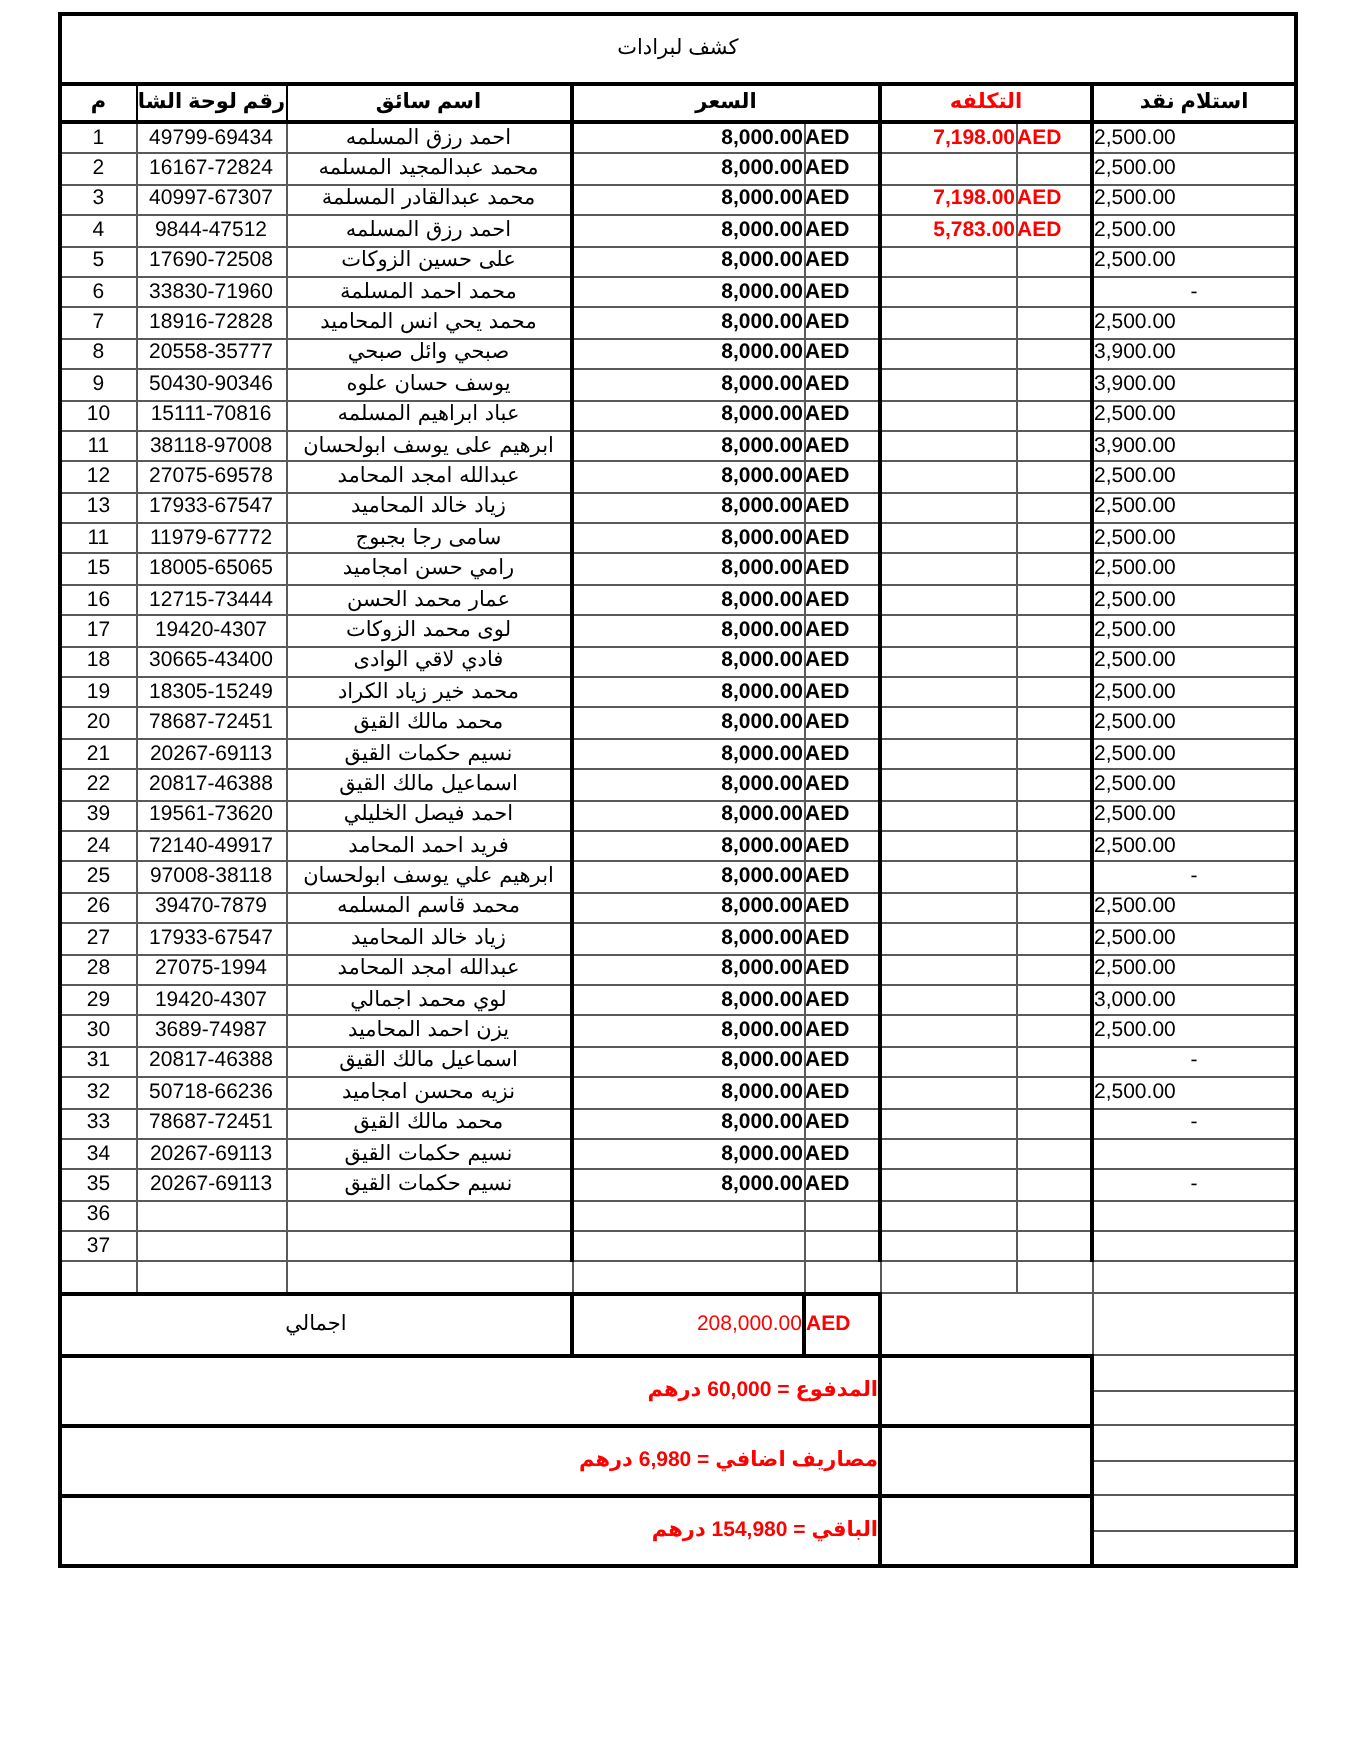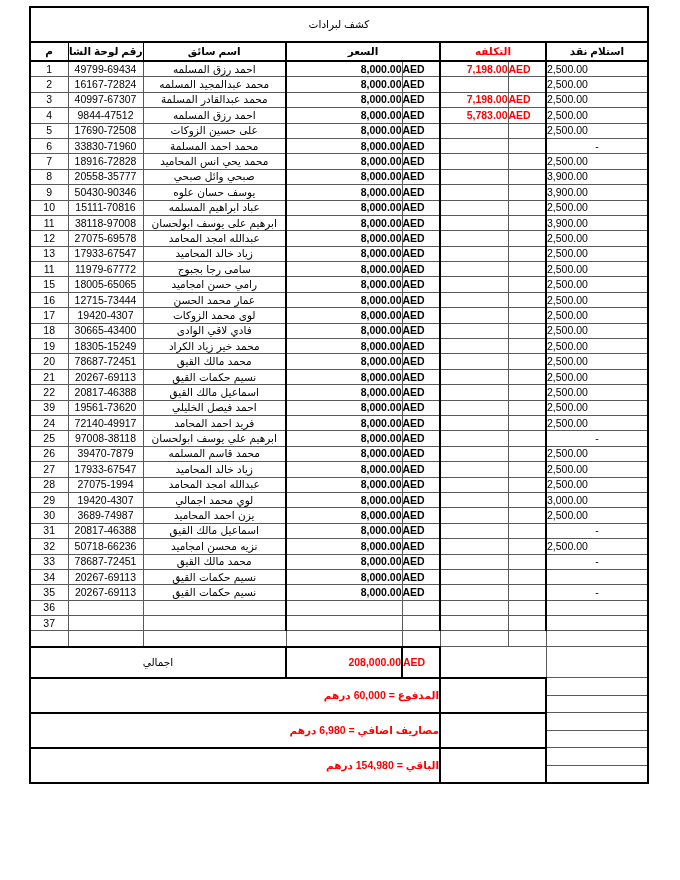--- a/index.html
+++ b/index.html
@@ -129,21 +129,21 @@
     padding-left: 6px;
     font-size: 11.5px;
     font-weight: bold;
     color: #ff0000;
     direction: ltr;
   }
   .total-val {
     text-align: right;
     padding-right: 6px;
     font-size: 11.5px;
-    font-weight: bold;
+    font-weight: normal;
     color: #ff0000;
     direction: ltr;
   }
 
   
   .sum-cell {
     text-align: right;
     padding-right: 8px;
     font-size: 11.5px;
     font-weight: bold;

